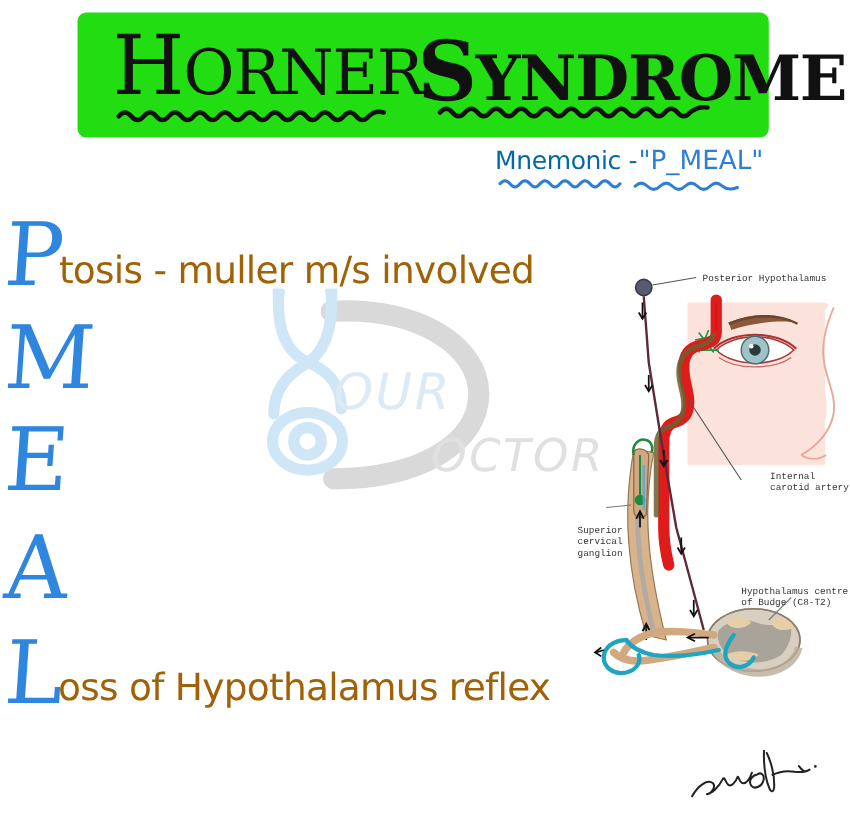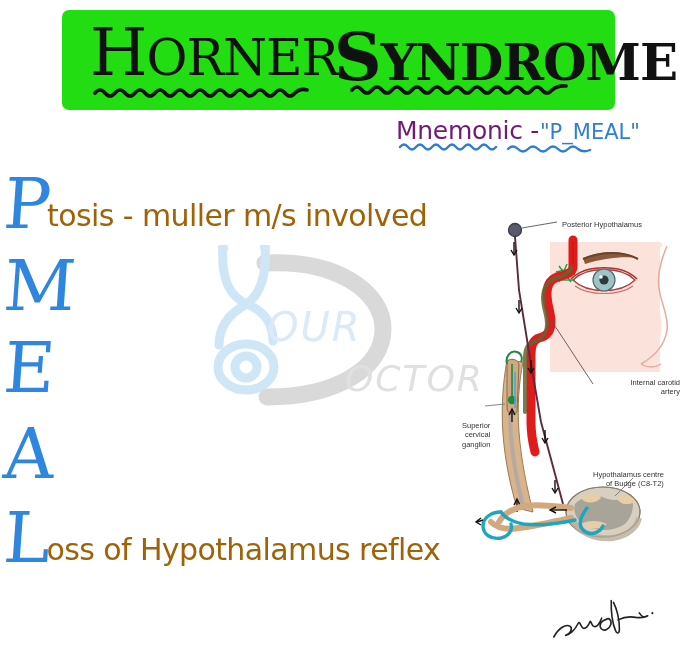--- a/index.html
+++ b/index.html
@@ -13,21 +13,21 @@
     position: relative;
     overflow: hidden;
     font-family: "Liberation Sans", sans-serif;
     background: #ffffff;
   }
 
   
   #watermark {
     position: absolute;
     left: 205px;
-    top: 245px;
+    top: 231px;
     width: 275px;
     height: 165px;
     pointer-events: none;
     z-index: 1;
   }
 
   
   #title-banner {
     position: absolute;
     left: 62px;
@@ -71,22 +71,22 @@
 
   
   #mnemonic-row {
     position: absolute;
     left: 396px;
     top: 116px;
     z-index: 4;
     white-space: nowrap;
   }
   #mnemonic-label {
-    color: #701a75;
-    font-size: 25px;
+    color: #0369a1;
+    font-size: 20px;
     font-family: "DejaVu Sans", sans-serif;
     letter-spacing: -0.3px;
   }
   #mnemonic-value {
     color: #2e7fd4;
     font-size: 21px;
     font-family: "DejaVu Sans", sans-serif;
     letter-spacing: 0px;
     margin-left: 1px;
   }
@@ -137,24 +137,23 @@
     left: 455px;
     top: 212px;
     width: 225px;
     height: 340px;
     z-index: 4;
   }
   .diagram-label {
     position: absolute;
     color: #333333;
     font-size: 7.5px;
-    font-family: Liberation Sans, sans-serif;
+    font-family: Liberation Mono, monospace;
     line-height: 1.25;
     white-space: pre-line;
-    text-align: right;
   }
   #label-posterior-hypothalamus { left: 107px; top: 8px; }
   #label-internal-carotid { left: 141px; top: 166px; padding-left: 20px; }
   #label-superior-cervical { left: 7px; top: 190px; margin-top: 19px; }
   #label-ciliospinal-budge { left: 138px; top: 258px; }
 
   
   #signature {
     position: absolute;
     left: 548px;

